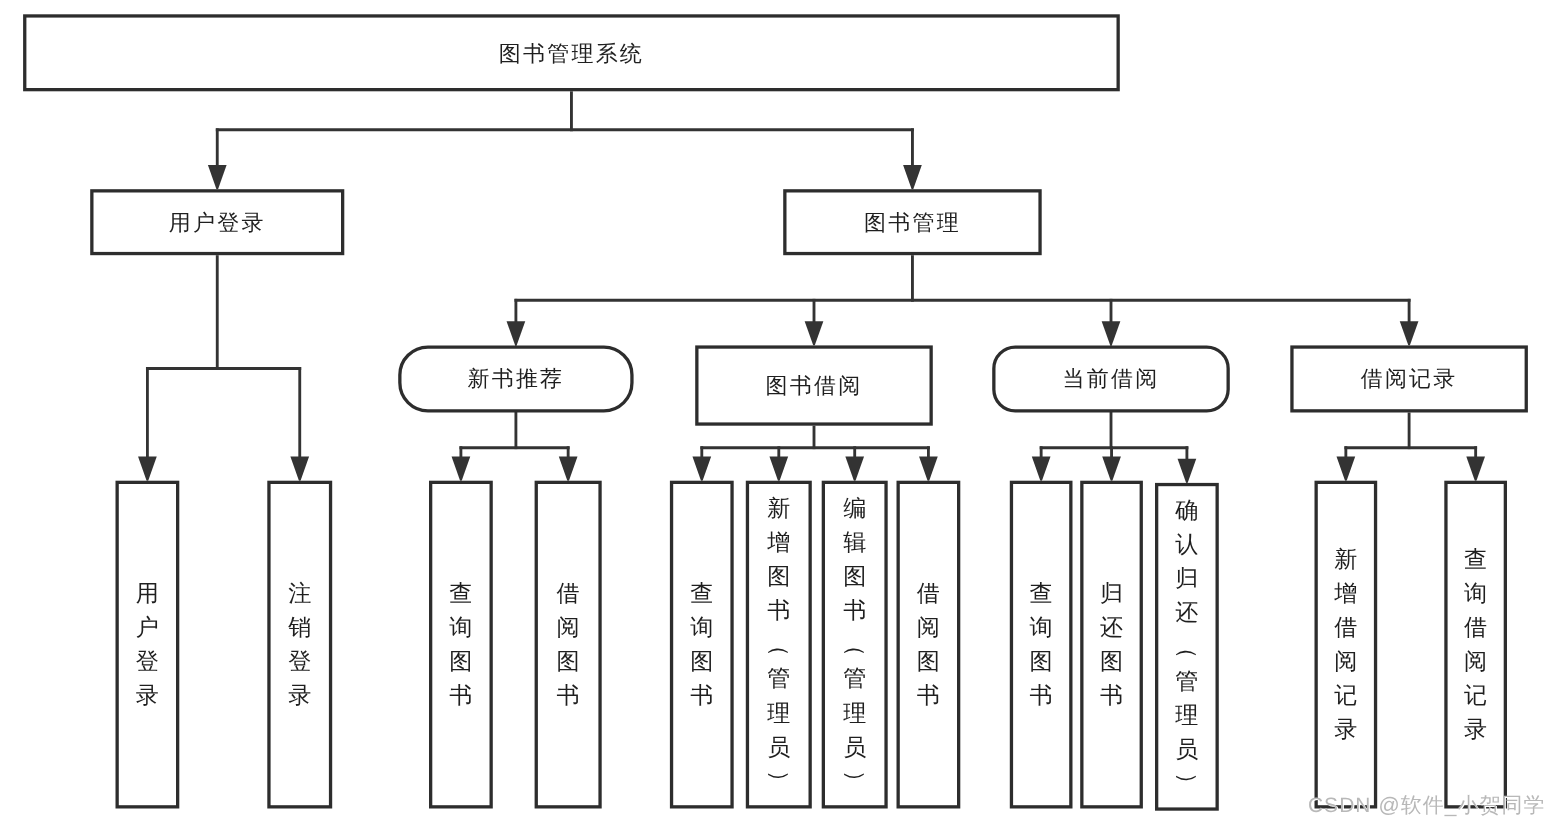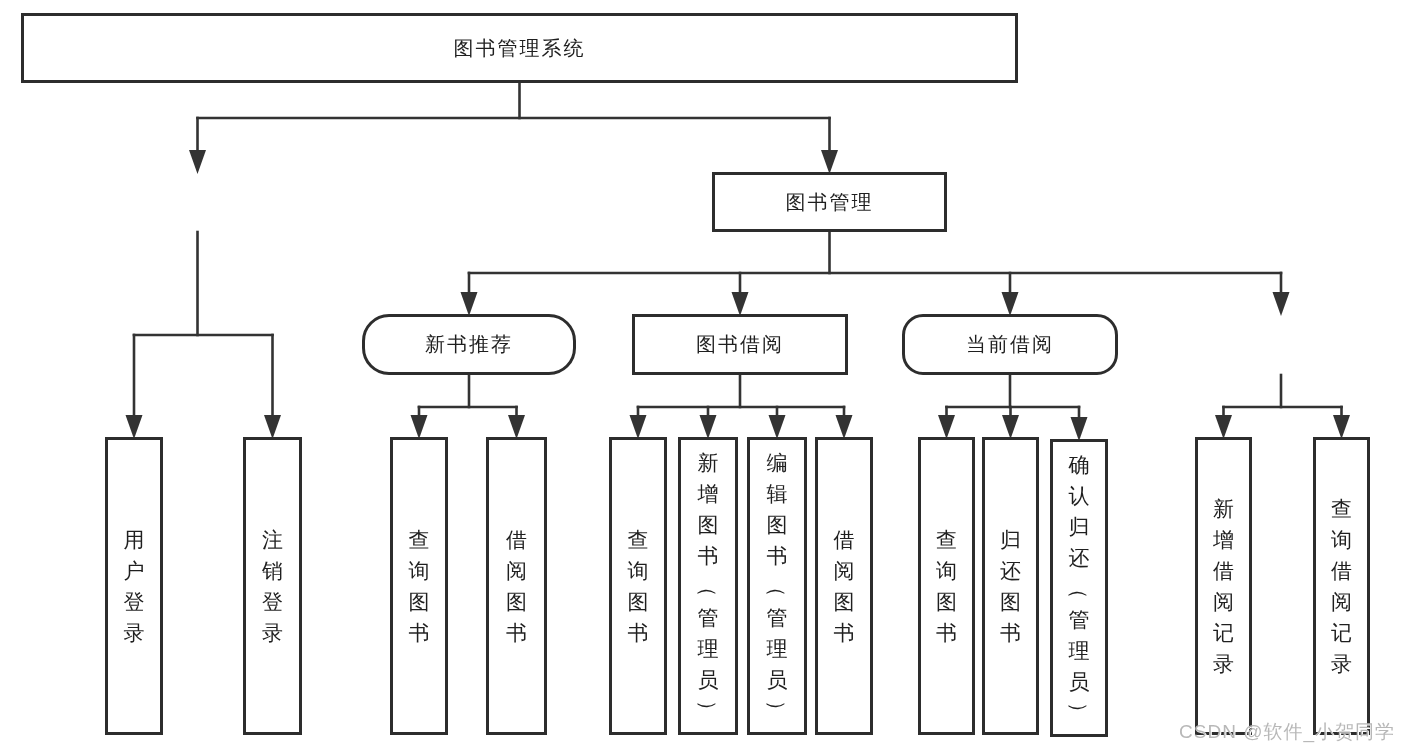--- a/index.html
+++ b/index.html
@@ -47,21 +47,21 @@
     font-size: 21px;
     line-height: 31px;
     height: 31px;
     display: block;
   }
   .node.vert .ch.rot {
     transform: rotate(90deg);
   }
   .watermark {
     position: absolute;
-    right: 10px;
+    right: 0;
     bottom: 2px;
     font-size: 19px;
     letter-spacing: 1px;
     color: #b8b8b8;
     text-shadow: 1px 1px 0 #ffffff;
     white-space: nowrap;
   }
 </style>
 </head>
 <body>
@@ -118,31 +118,37 @@
       <line x1="1223.5" y1="407" x2="1341.5" y2="407" stroke="#333333" stroke-width="2.6" stroke-linecap="square"></line>
       <line x1="1223.5" y1="407" x2="1223.5" y2="419" stroke="#333333" stroke-width="2.6" stroke-linecap="square"></line>
       <polygon points="1215,415 1232,415 1223.5,439" fill="#333333"></polygon>
       <line x1="1341.5" y1="407" x2="1341.5" y2="419" stroke="#333333" stroke-width="2.6" stroke-linecap="square"></line>
       <polygon points="1333,415 1350,415 1341.5,439" fill="#333333"></polygon>
     </svg>
 
   <div class="node horiz" style="left: 21px; top: 13px; width: 997px; height: 70px;">
       <span class="label">图书管理系统</span>
     </div>
+    <div class="node horiz" style="left: 82px; top: 172px; width: 231px; height: 60px;">
+      <span class="label">用户登录</span>
+    </div>
     <div class="node horiz" style="left: 712px; top: 172px; width: 235px; height: 60px;">
       <span class="label">图书管理</span>
     </div>
     <div class="node horiz" style="left: 362px; top: 314px; width: 214px; height: 61px; border-radius: 27px;">
       <span class="label">新书推荐</span>
     </div>
-    <div class="node horiz" style="left: 632px; top: 314px; width: 216px; height: 61px;">
+    <div class="node horiz" style="left: 632px; top: 314px; width: 216px; height: 73px;">
       <span class="label">图书借阅</span>
     </div>
     <div class="node horiz" style="left: 902px; top: 314px; width: 216px; height: 61px; border-radius: 21px;">
       <span class="label">当前借阅</span>
+    </div>
+    <div class="node horiz" style="left: 1173px; top: 314px; width: 216px; height: 61px;">
+      <span class="label">借阅记录</span>
     </div>
     <div class="node vert" style="left: 105px; top: 437px; width: 58px; height: 298px;">
       <span class="label">
         <span class="ch">用</span>
         <span class="ch">户</span>
         <span class="ch">登</span>
         <span class="ch">录</span>
       </span>
     </div>
     <div class="node vert" style="left: 243px; top: 437px; width: 59px; height: 298px;">

